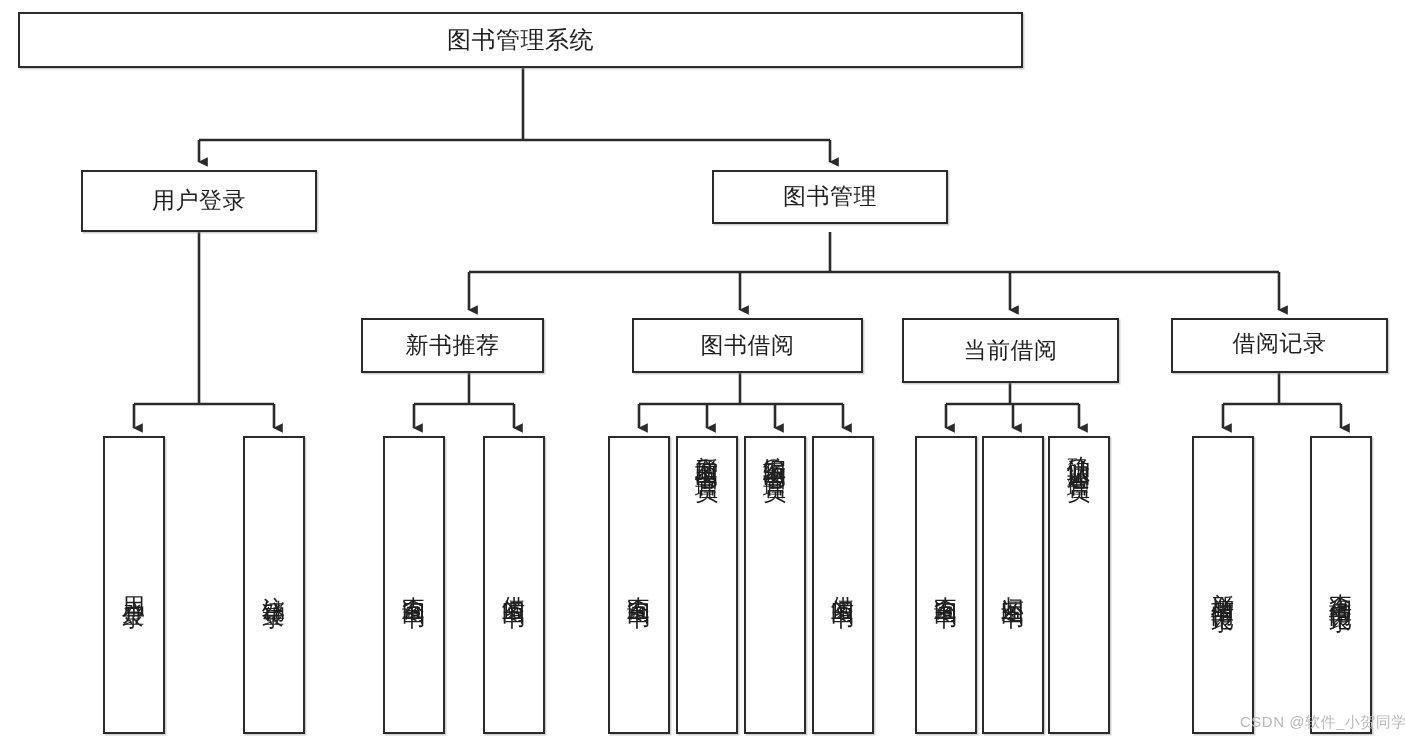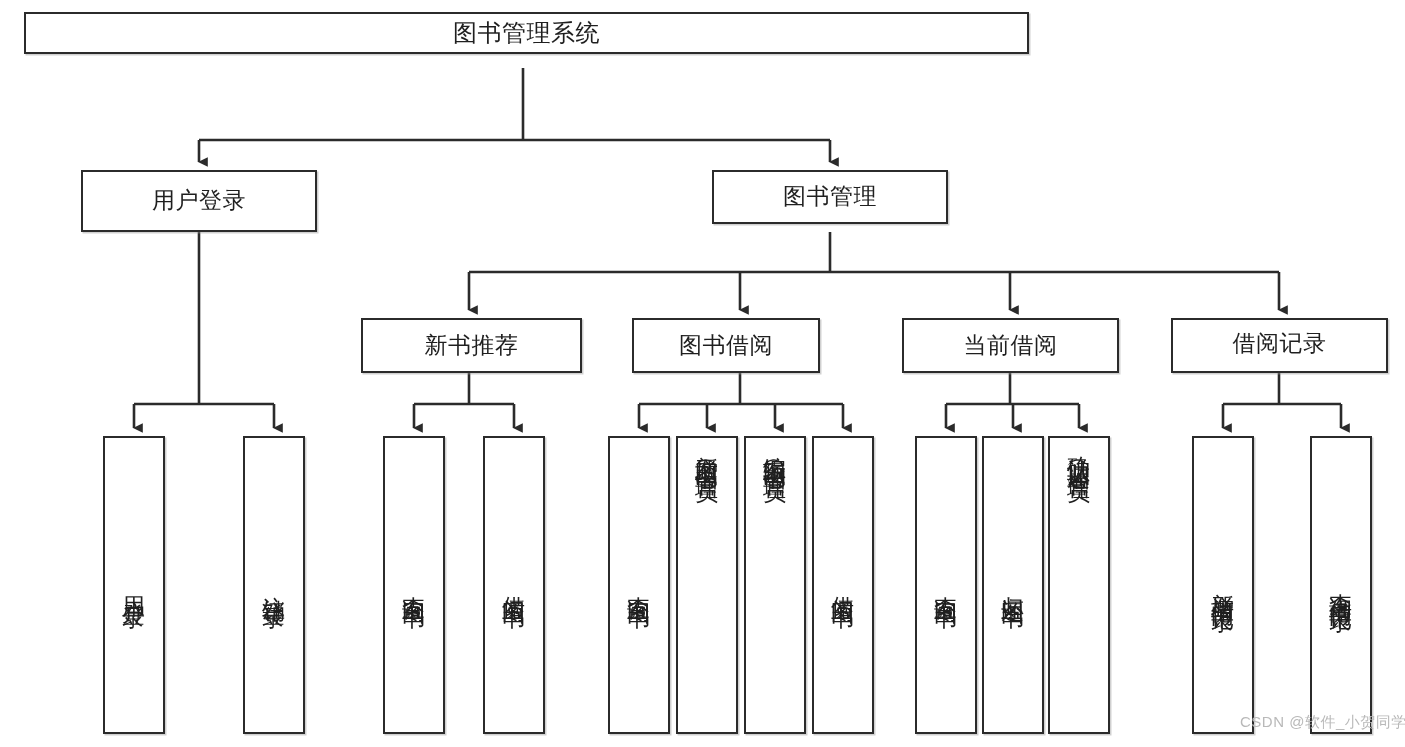--- a/index.html
+++ b/index.html
@@ -119,38 +119,38 @@
       <path d="M1013,404 L1013,428" marker-end="url(#arrow)"></path>
       <path d="M1079,404 L1079,428" marker-end="url(#arrow)"></path>
 
       <path d="M1279,373 L1279,404"></path>
       <path d="M1223,404 L1341,404"></path>
       <path d="M1223,404 L1223,428" marker-end="url(#arrow)"></path>
       <path d="M1341,404 L1341,428" marker-end="url(#arrow)"></path>
     </g>
   </svg>
 
-  <div class="node root" style="left:24px; top:12px; width:1005px; height:42px;">
+  <div class="node root" style="left:18px; top:12px; width:1005px; height:56px;">
     <span class="node-label">图书管理系统</span>
   </div>
 
   <div class="node" style="left:81px; top:170px; width:236px; height:62px;">
     <span class="node-label">用户登录</span>
   </div>
   <div class="node" style="left:712px; top:170px; width:236px; height:54px;">
     <span class="node-label">图书管理</span>
   </div>
 
-  <div class="node" style="left:361px; top:318px; width:221px; height:55px;">
+  <div class="node" style="left:361px; top:318px; width:183px; height:55px;">
     <span class="node-label">新书推荐</span>
   </div>
-  <div class="node" style="left:632px; top:318px; width:188px; height:55px;">
+  <div class="node" style="left:632px; top:318px; width:231px; height:55px;">
     <span class="node-label">图书借阅</span>
   </div>
-  <div class="node" style="left:902px; top:318px; width:217px; height:55px;">
+  <div class="node" style="left:902px; top:318px; width:217px; height:65px;">
     <span class="node-label">当前借阅</span>
   </div>
   <div class="node" style="left:1171px; top:318px; width:217px; height:55px;font-family:Liberation Mono, monospace;">
     <span class="node-label">借阅记录</span>
   </div>
 
   <div class="node leaf center-v" style="left:103px; top:436px; width:62px; height:298px;">
     <span class="node-label">用户登录</span>
   </div>
   <div class="node leaf center-v" style="left:243px; top:436px; width:62px; height:298px;">

